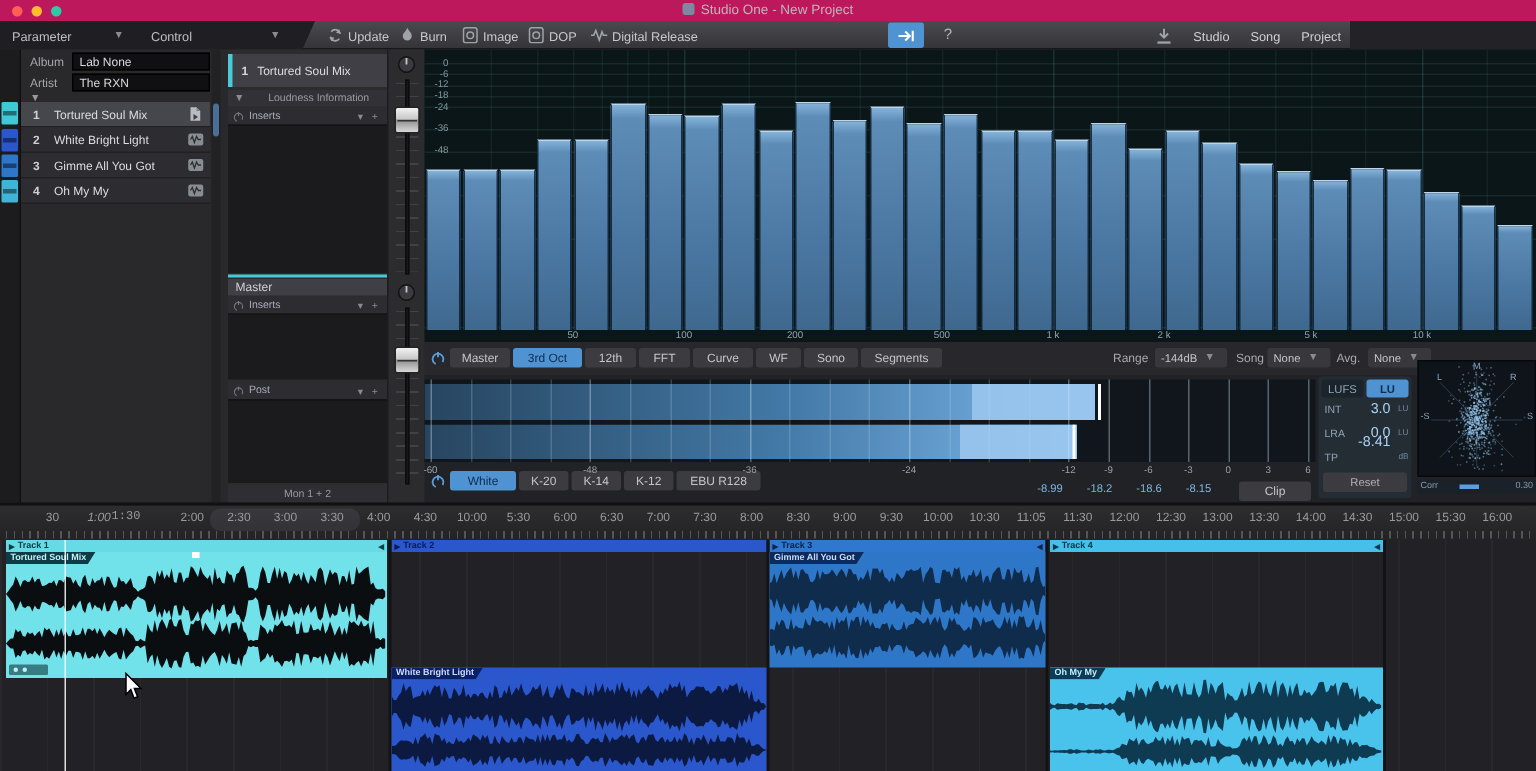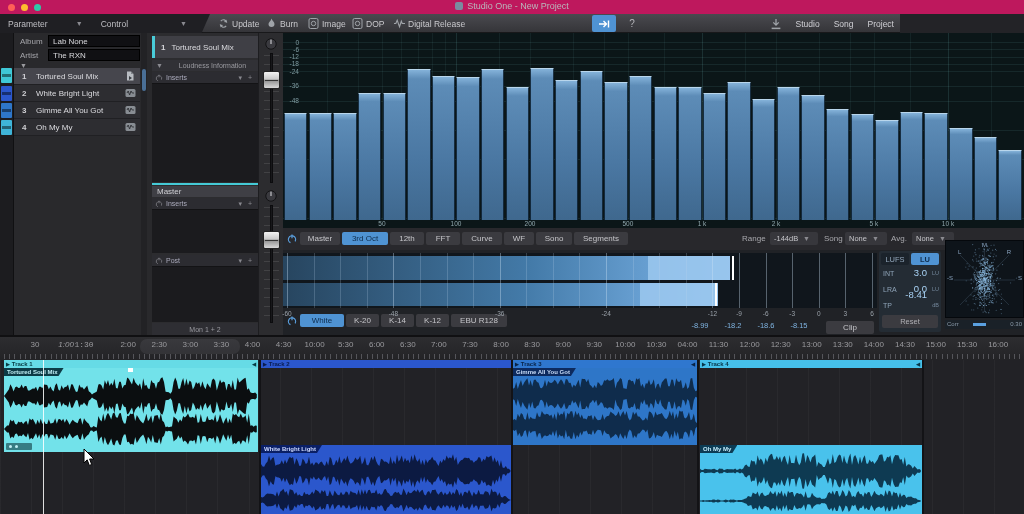--- a/index.html
+++ b/index.html
@@ -1209,21 +1209,21 @@
       <div class="rl-lab" style="left: 376.77px;">6:00</div>
       <div class="rl-lab" style="left: 407.84px;">6:30</div>
       <div class="rl-lab" style="left: 438.91px;">7:00</div>
       <div class="rl-lab" style="left: 469.98px;">7:30</div>
       <div class="rl-lab" style="left: 501.05px;">8:00</div>
       <div class="rl-lab" style="left: 532.12px;">8:30</div>
       <div class="rl-lab" style="left: 563.19px;">9:00</div>
       <div class="rl-lab" style="left: 594.26px;">9:30</div>
       <div class="rl-lab" style="left: 625.33px;">10:00</div>
       <div class="rl-lab" style="left: 656.4px;">10:30</div>
-      <div class="rl-lab" style="left: 687.47px;">04:00</div>
+      <div class="rl-lab" style="left: 687.47px;">11:05</div>
       <div class="rl-lab" style="left: 718.54px;">11:30</div>
       <div class="rl-lab" style="left: 749.61px;">12:00</div>
       <div class="rl-lab" style="left: 780.68px;">12:30</div>
       <div class="rl-lab" style="left: 811.75px;">13:00</div>
       <div class="rl-lab" style="left: 842.82px;">13:30</div>
       <div class="rl-lab" style="left: 873.89px;">14:00</div>
       <div class="rl-lab" style="left: 904.96px;">14:30</div>
       <div class="rl-lab" style="left: 936.03px;">15:00</div>
       <div class="rl-lab" style="left: 967.1px;">15:30</div>
       <div class="rl-lab" style="left: 998.17px;">16:00</div>

